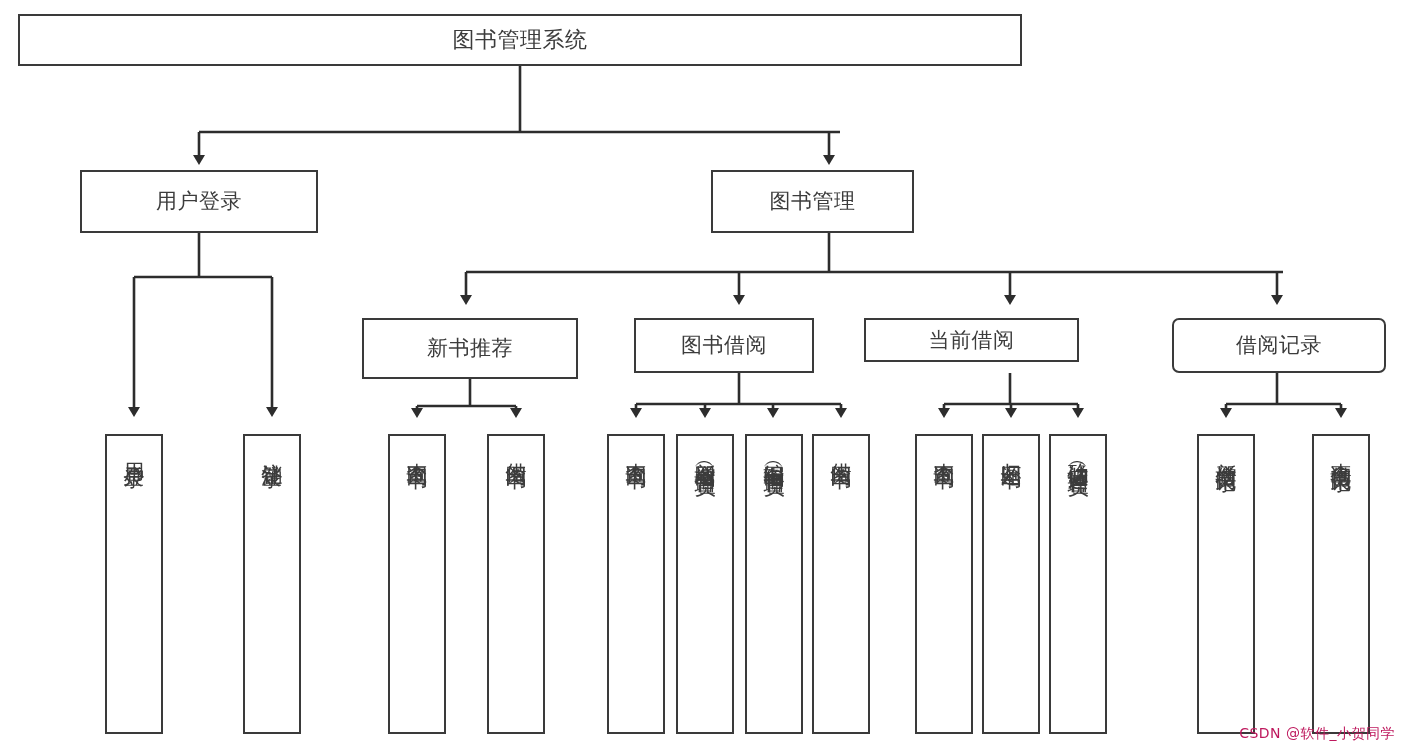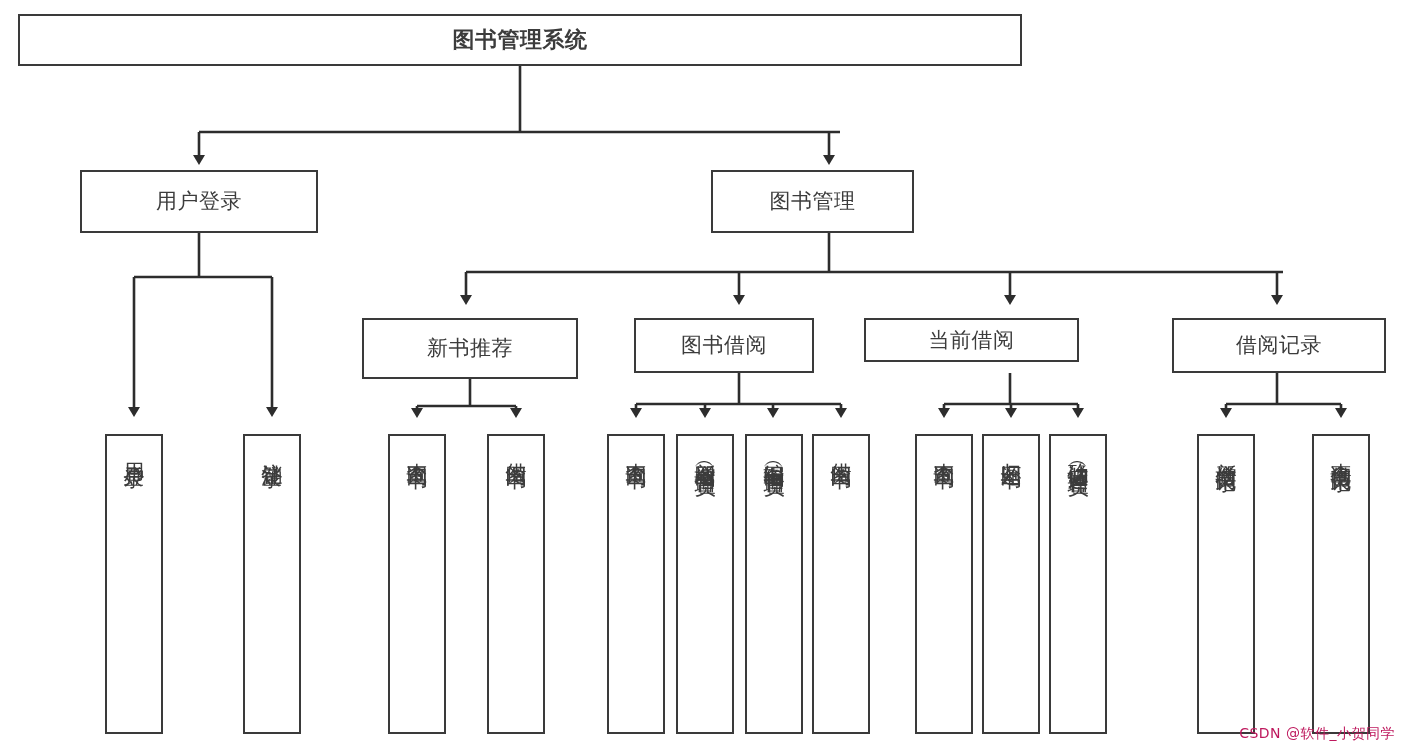--- a/index.html
+++ b/index.html
@@ -43,21 +43,20 @@
     letter-spacing: 0.5px;
     color: #3c3c3c;
   }
   
   .node.horiz .node-label {
     font-size: 21px;
     writing-mode: horizontal-tb;
   }
   .node.root .node-label {
     font-size: 22px;
-    font-weight: bold;
   }
   
   .node.vert {
     align-items: flex-start;
     justify-content: center;
     padding-top: 10px;
   }
   .node.vert .node-label {
     writing-mode: vertical-rl;
     text-orientation: upright;
@@ -149,21 +148,21 @@
   </div>
 
   <div class="node horiz" style="left:634px; top:318px; width:180px; height:55px;">
     <span class="node-label">图书借阅</span>
   </div>
 
   <div class="node horiz" style="left:864px; top:318px; width:215px; height:44px;">
     <span class="node-label">当前借阅</span>
   </div>
 
-  <div class="node horiz" style="left:1172px; top:318px; width:214px; height:55px;">
+  <div class="node horiz" style="left:1172px; top:318px; width:214px; height:55px;border-radius:7px;">
     <span class="node-label">借阅记录</span>
   </div>
 
   <div class="node vert" style="left:105px; top:434px; width:58px; height:300px;">
     <span class="node-label">用户登录</span>
   </div>
 
   <div class="node vert" style="left:243px; top:434px; width:58px; height:300px;">
     <span class="node-label">注销登录</span>
   </div>

